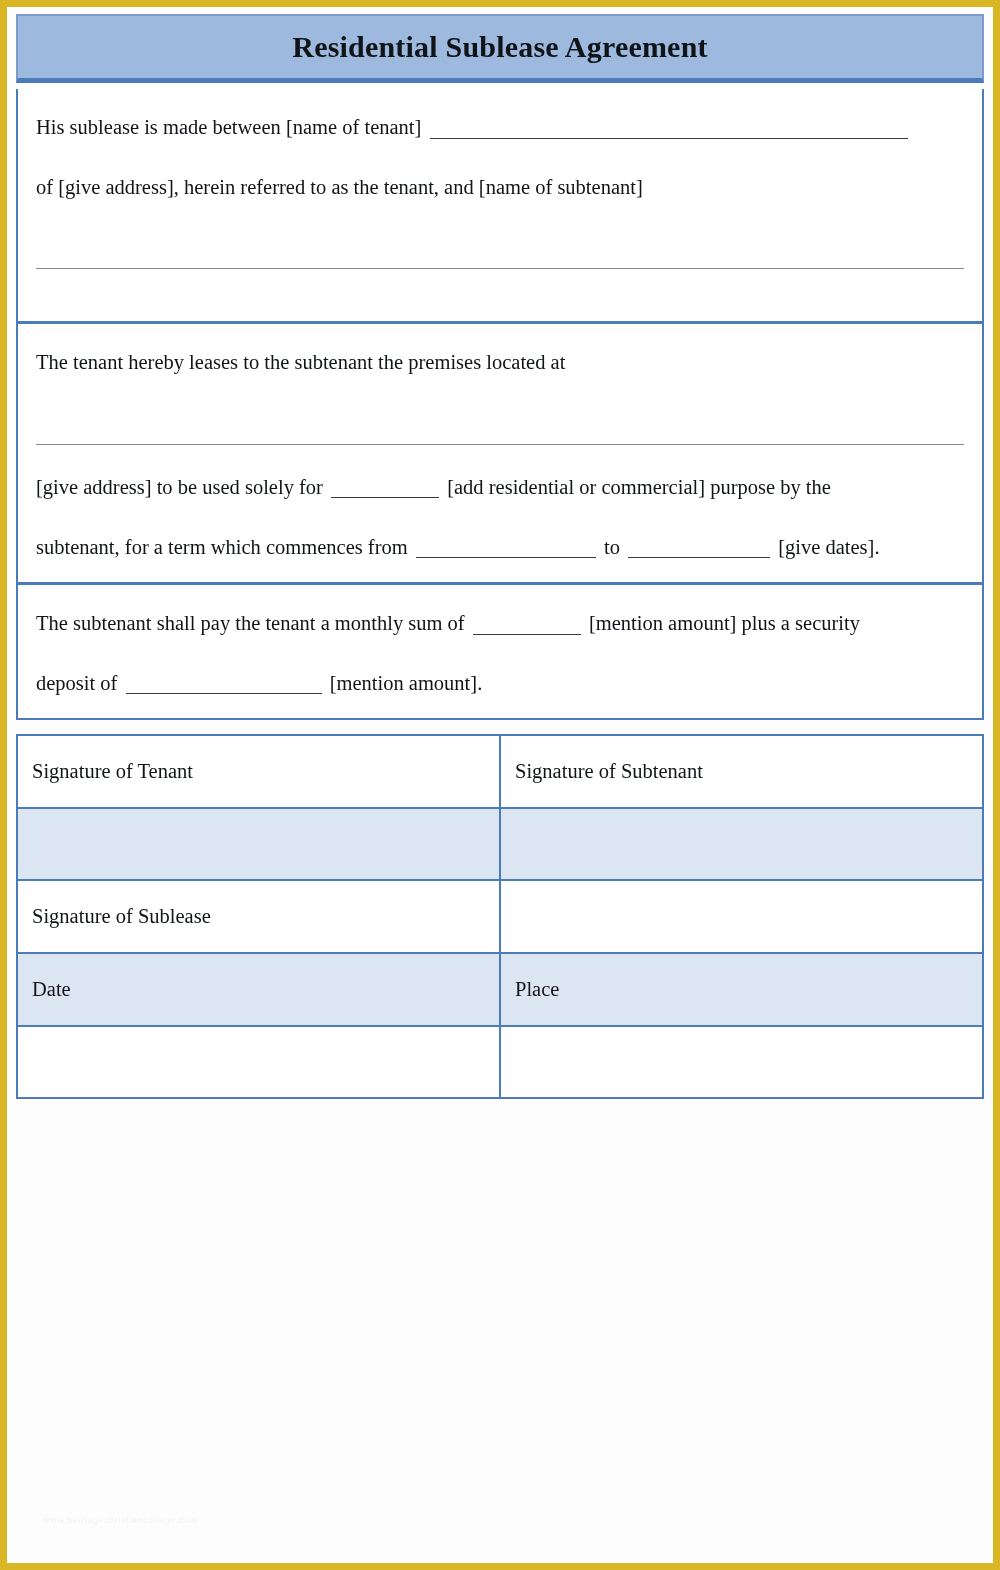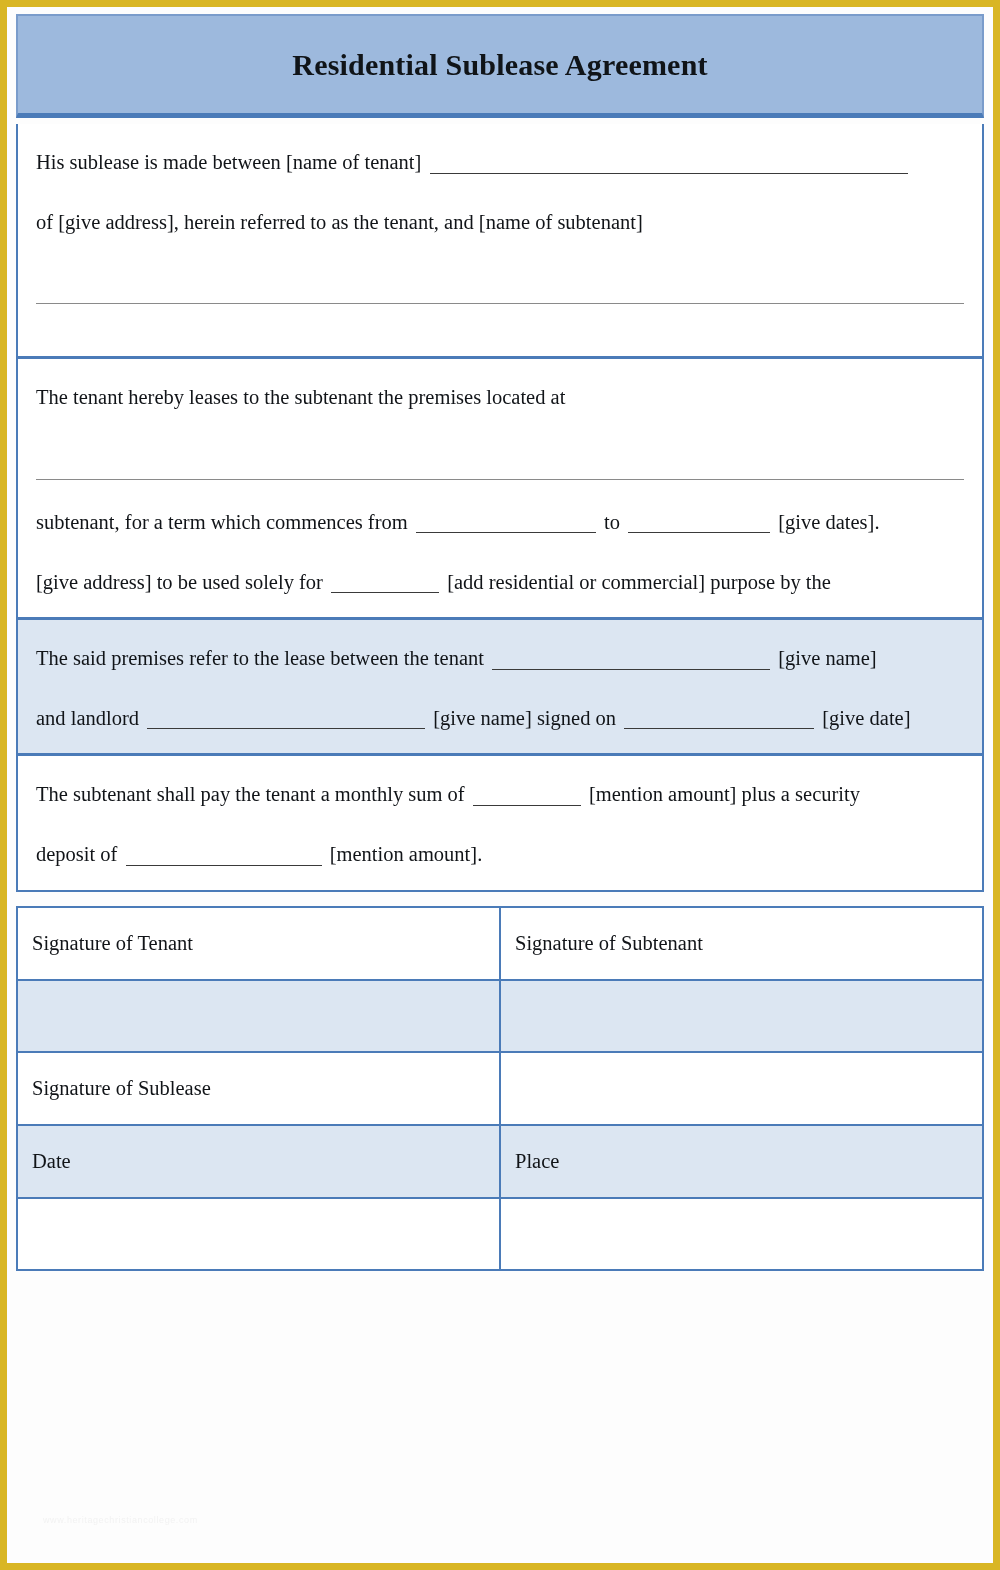--- a/index.html
+++ b/index.html
@@ -20,21 +20,21 @@
     width: 1000px;
     height: 1570px;
     background: #fdfdfd;
     border: 7px solid #d9b624;
     padding: 4px 6px 6px 6px;
   }
 
   
   .title-banner {
     box-sizing: border-box;
-    height: 104px;
+    height: 69px;
     margin: 3px 3px 0 3px;
     background: #9db9dd;
     border: 2px solid #7a9ccb;
     border-bottom: 5px solid #4b7bb8;
     display: flex;
     align-items: center;
     justify-content: center;
   }
   .title-text {
     font-size: 30px;
@@ -151,47 +151,33 @@
     </div>
 
     <div class="section white">
       <p class="line">
         <span>The tenant hereby leases to the subtenant the premises located at</span>
       </p>
       <div class="rule-row">
         <span class="blank full"></span>
       </div>
       <p class="line">
+        <span>[give address] to be used solely for</span>
+        <span class="blank w-sm"></span>
+        <span>[add residential or commercial] purpose by the</span>
+      </p>
+      <p class="line">
         <span>subtenant, for a term which commences from</span>
         <span class="blank w-xl" style="width:180px"></span>
         <span>to</span>
         <span class="blank w-md" style="width:142px"></span>
         <span>[give dates].</span>
       </p>
-      <p class="line">
-        <span>[give address] to be used solely for</span>
-        <span class="blank w-sm"></span>
-        <span>[add residential or commercial] purpose by the</span>
-      </p>
     </div>
 
-    <div class="section tint">
-      <p class="line">
-        <span>The said premises refer to the lease between the tenant</span>
-        <span class="blank w-xl"></span>
-        <span>[give name]</span>
-      </p>
-      <p class="line">
-        <span>and landlord</span>
-        <span class="blank w-xl"></span>
-        <span>[give name] signed on</span>
-        <span class="blank w-lg"></span>
-        <span>[give date]</span>
-      </p>
-    </div>
 
     <div class="section white">
       <p class="line">
         <span>The subtenant shall pay the tenant a monthly sum of</span>
         <span class="blank w-sm"></span>
         <span>[mention amount] plus a security</span>
       </p>
       <p class="line">
         <span>deposit of</span>
         <span class="blank w-xl" style="width:196px"></span>

